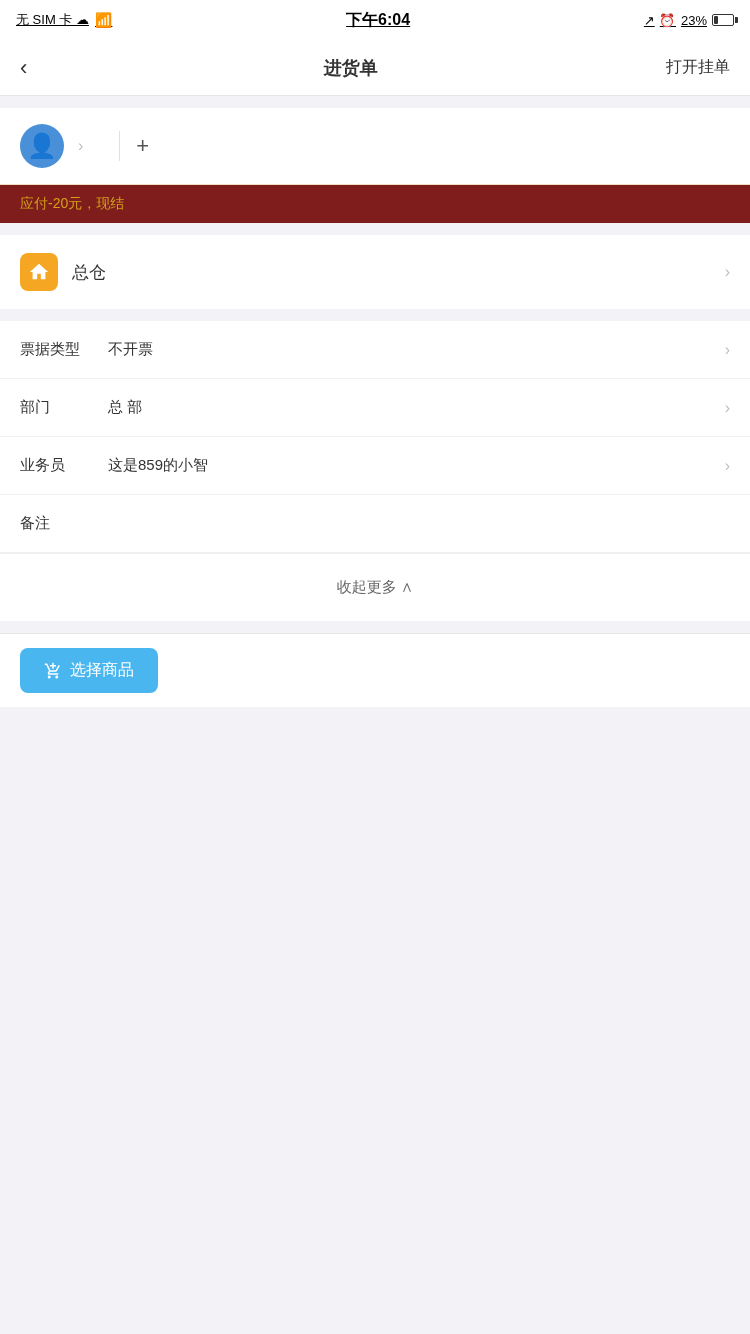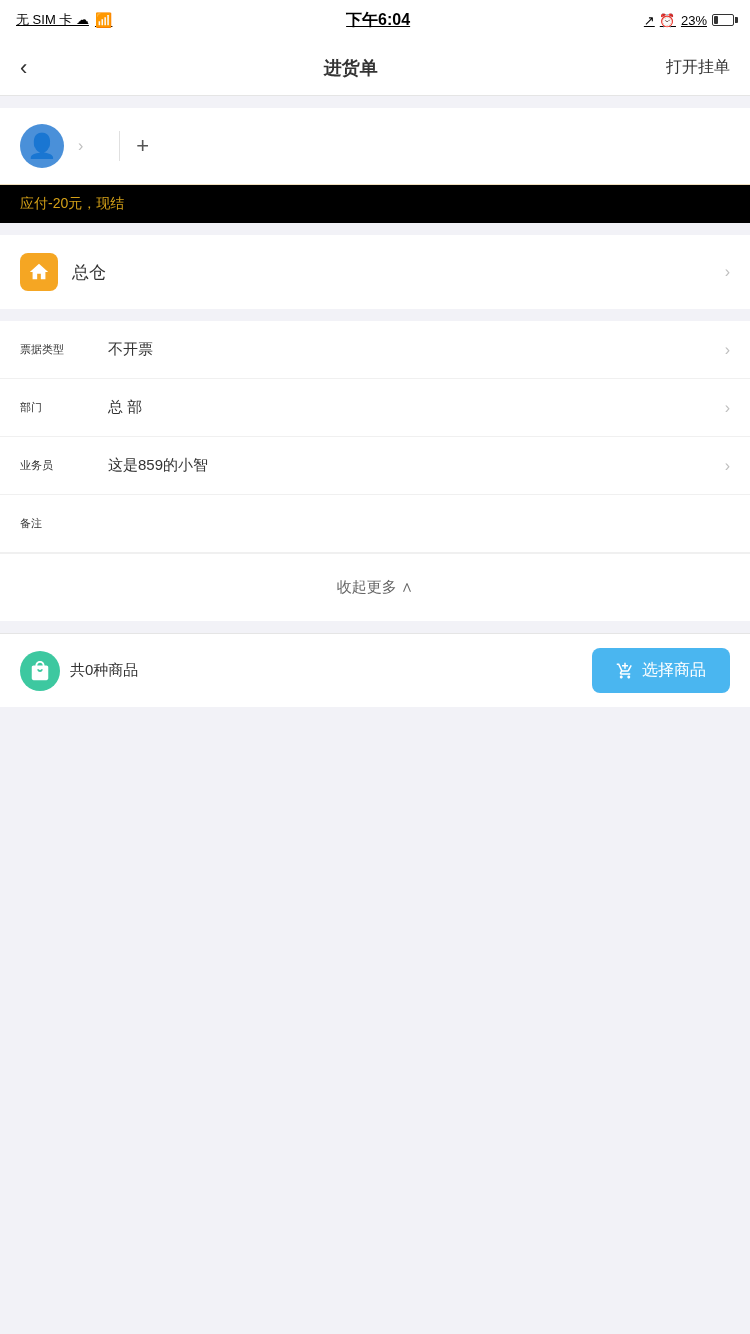--- a/index.html
+++ b/index.html
@@ -135,21 +135,21 @@
     }
     .divider-line {
       width: 1px;
       height: 30px;
       background: #e0e0e0;
       margin: 0 16px;
     }
 
     
     .notice-bar {
-      background: #000000;
+      background: #7f1d1d;
       padding: 10px 20px;
       font-size: 14px;
       color: #d4a017;
       border-top: 1px solid #f0e0c0;
     }
 
     
     .warehouse-row {
       display: flex;
       align-items: center;
@@ -188,21 +188,21 @@
       align-items: center;
       padding: 18px 20px;
       border-bottom: 1px solid #f0f0f0;
       background: #fff;
       min-height: 58px;
     }
     .form-row:last-child {
       border-bottom: none;
     }
     .form-label {
-      font-size: 11px;
+      font-size: 15px;
       color: #333;
       width: 80px;
       flex-shrink: 0;
     }
     .form-value {
       flex: 1;
       font-size: 15px;
       color: #333;
       margin-left: 8px;
     }
@@ -351,28 +351,20 @@
   <div class="form-row">
     <span class="form-label">备注</span>
   </div>
 
   <div class="collapse-bar">收起更多 ∧</div>
 </div>
 
 <div class="section-gap"></div>
 
 <div class="bottom-bar">
-  <div class="product-count-area">
-    <div class="bag-icon-wrap">
-      <svg width="22" height="22" viewBox="0 0 24 24" fill="white">
-        <path d="M19 6h-2c0-2.76-2.24-5-5-5S7 3.24 7 6H5c-1.1 0-1.99.9-1.99 2L3 20c0 1.1.9 2 2 2h14c1.1 0 2-.9 2-2V8c0-1.1-.9-2-2-2zm-7-3c1.66 0 3 1.34 3 3H9c0-1.66 1.34-3 3-3zm0 10c-1.66 0-3-1.34-3-3h2c0 .55.45 1 1 1s1-.45 1-1h2c0 1.66-1.34 3-3 3z"></path>
-      </svg>
-    </div>
-    <span class="product-count-text">共0种商品</span>
-  </div>
   <button class="select-product-btn">
     <svg width="18" height="18" viewBox="0 0 24 24" fill="white">
       <path d="M11 9h2V6h3V4h-3V1h-2v3H8v2h3v3zm-4 9c-1.1 0-1.99.9-1.99 2S5.9 22 7 22s2-.9 2-2-.9-2-2-2zm10 0c-1.1 0-1.99.9-1.99 2s.89 2 1.99 2 2-.9 2-2-.9-2-2-2zm-9.83-3.25l.03-.12.9-1.63h7.45c.75 0 1.41-.41 1.75-1.03l3.86-7.01L19.42 4h-.01l-1.1 2-2.76 5H8.53l-.13-.27L6.16 6l-.95-2-.94-2H1v2h2l3.6 7.59-1.35 2.45c-.16.28-.25.61-.25.96 0 1.1.9 2 2 2h12v-2H7.42c-.13 0-.25-.11-.25-.25z"></path>
     </svg>
     <span>选择商品</span>
   </button>
 </div>
 
 <div class="gray-area"></div>
 

